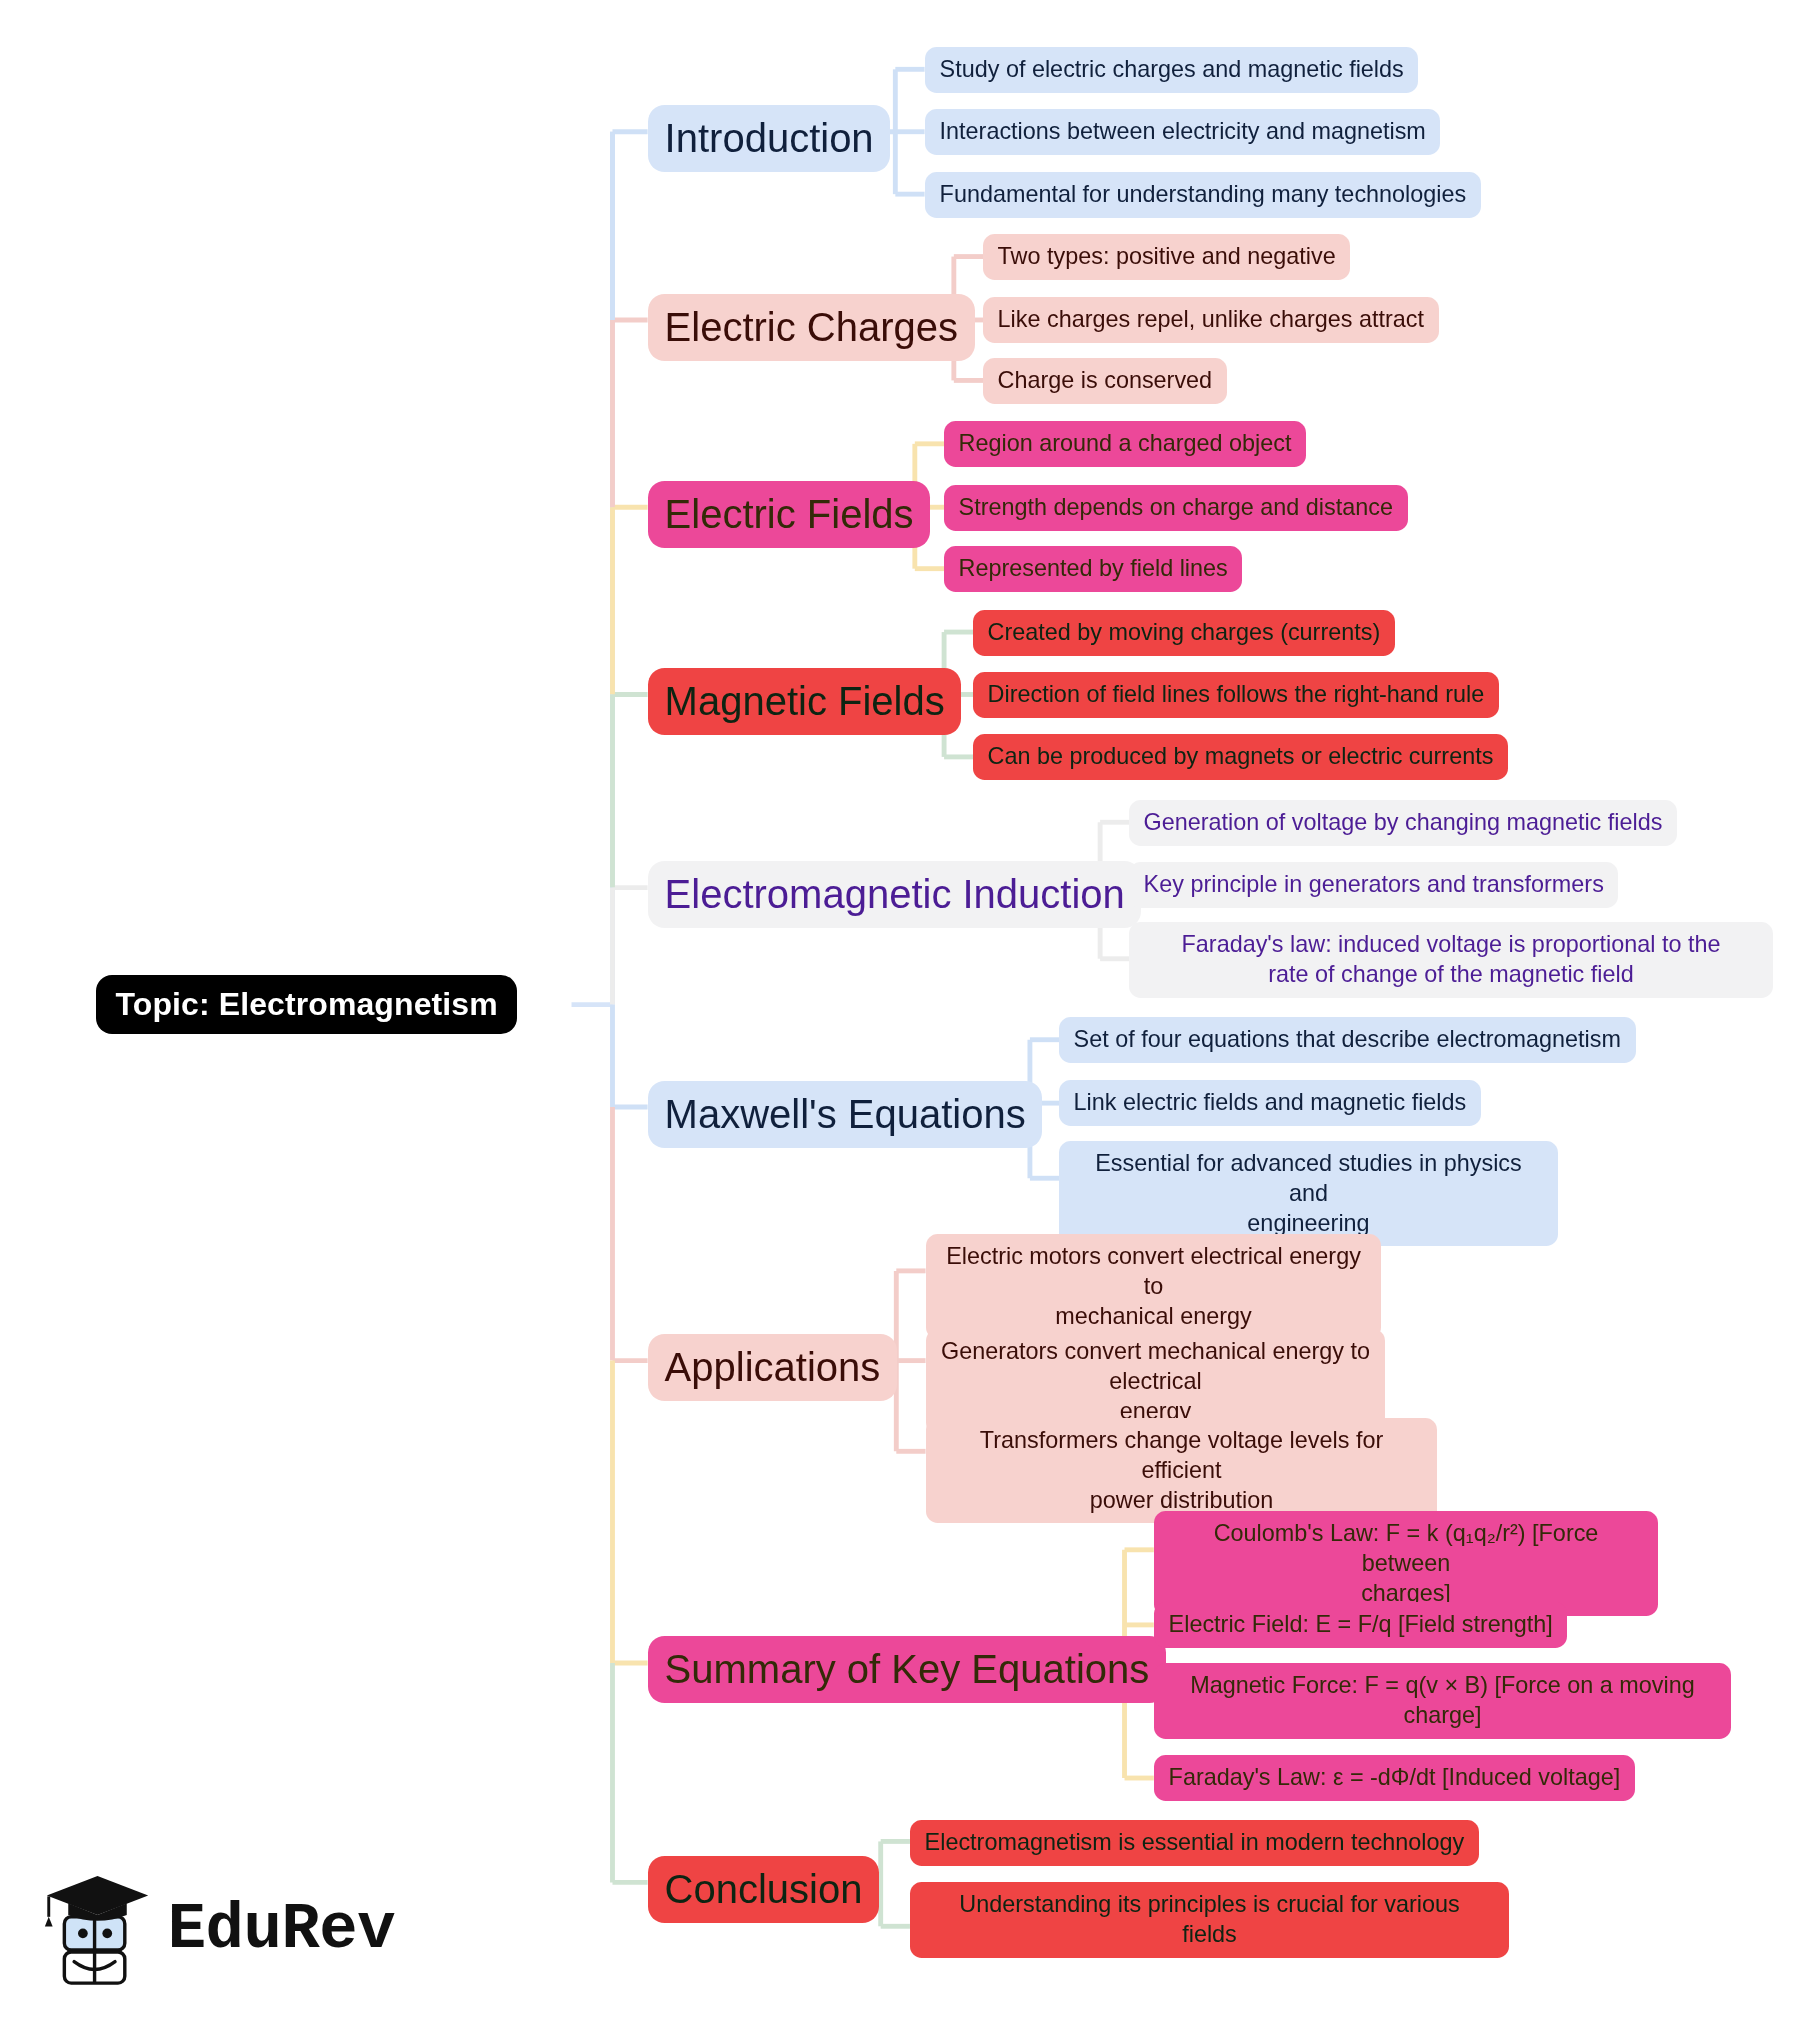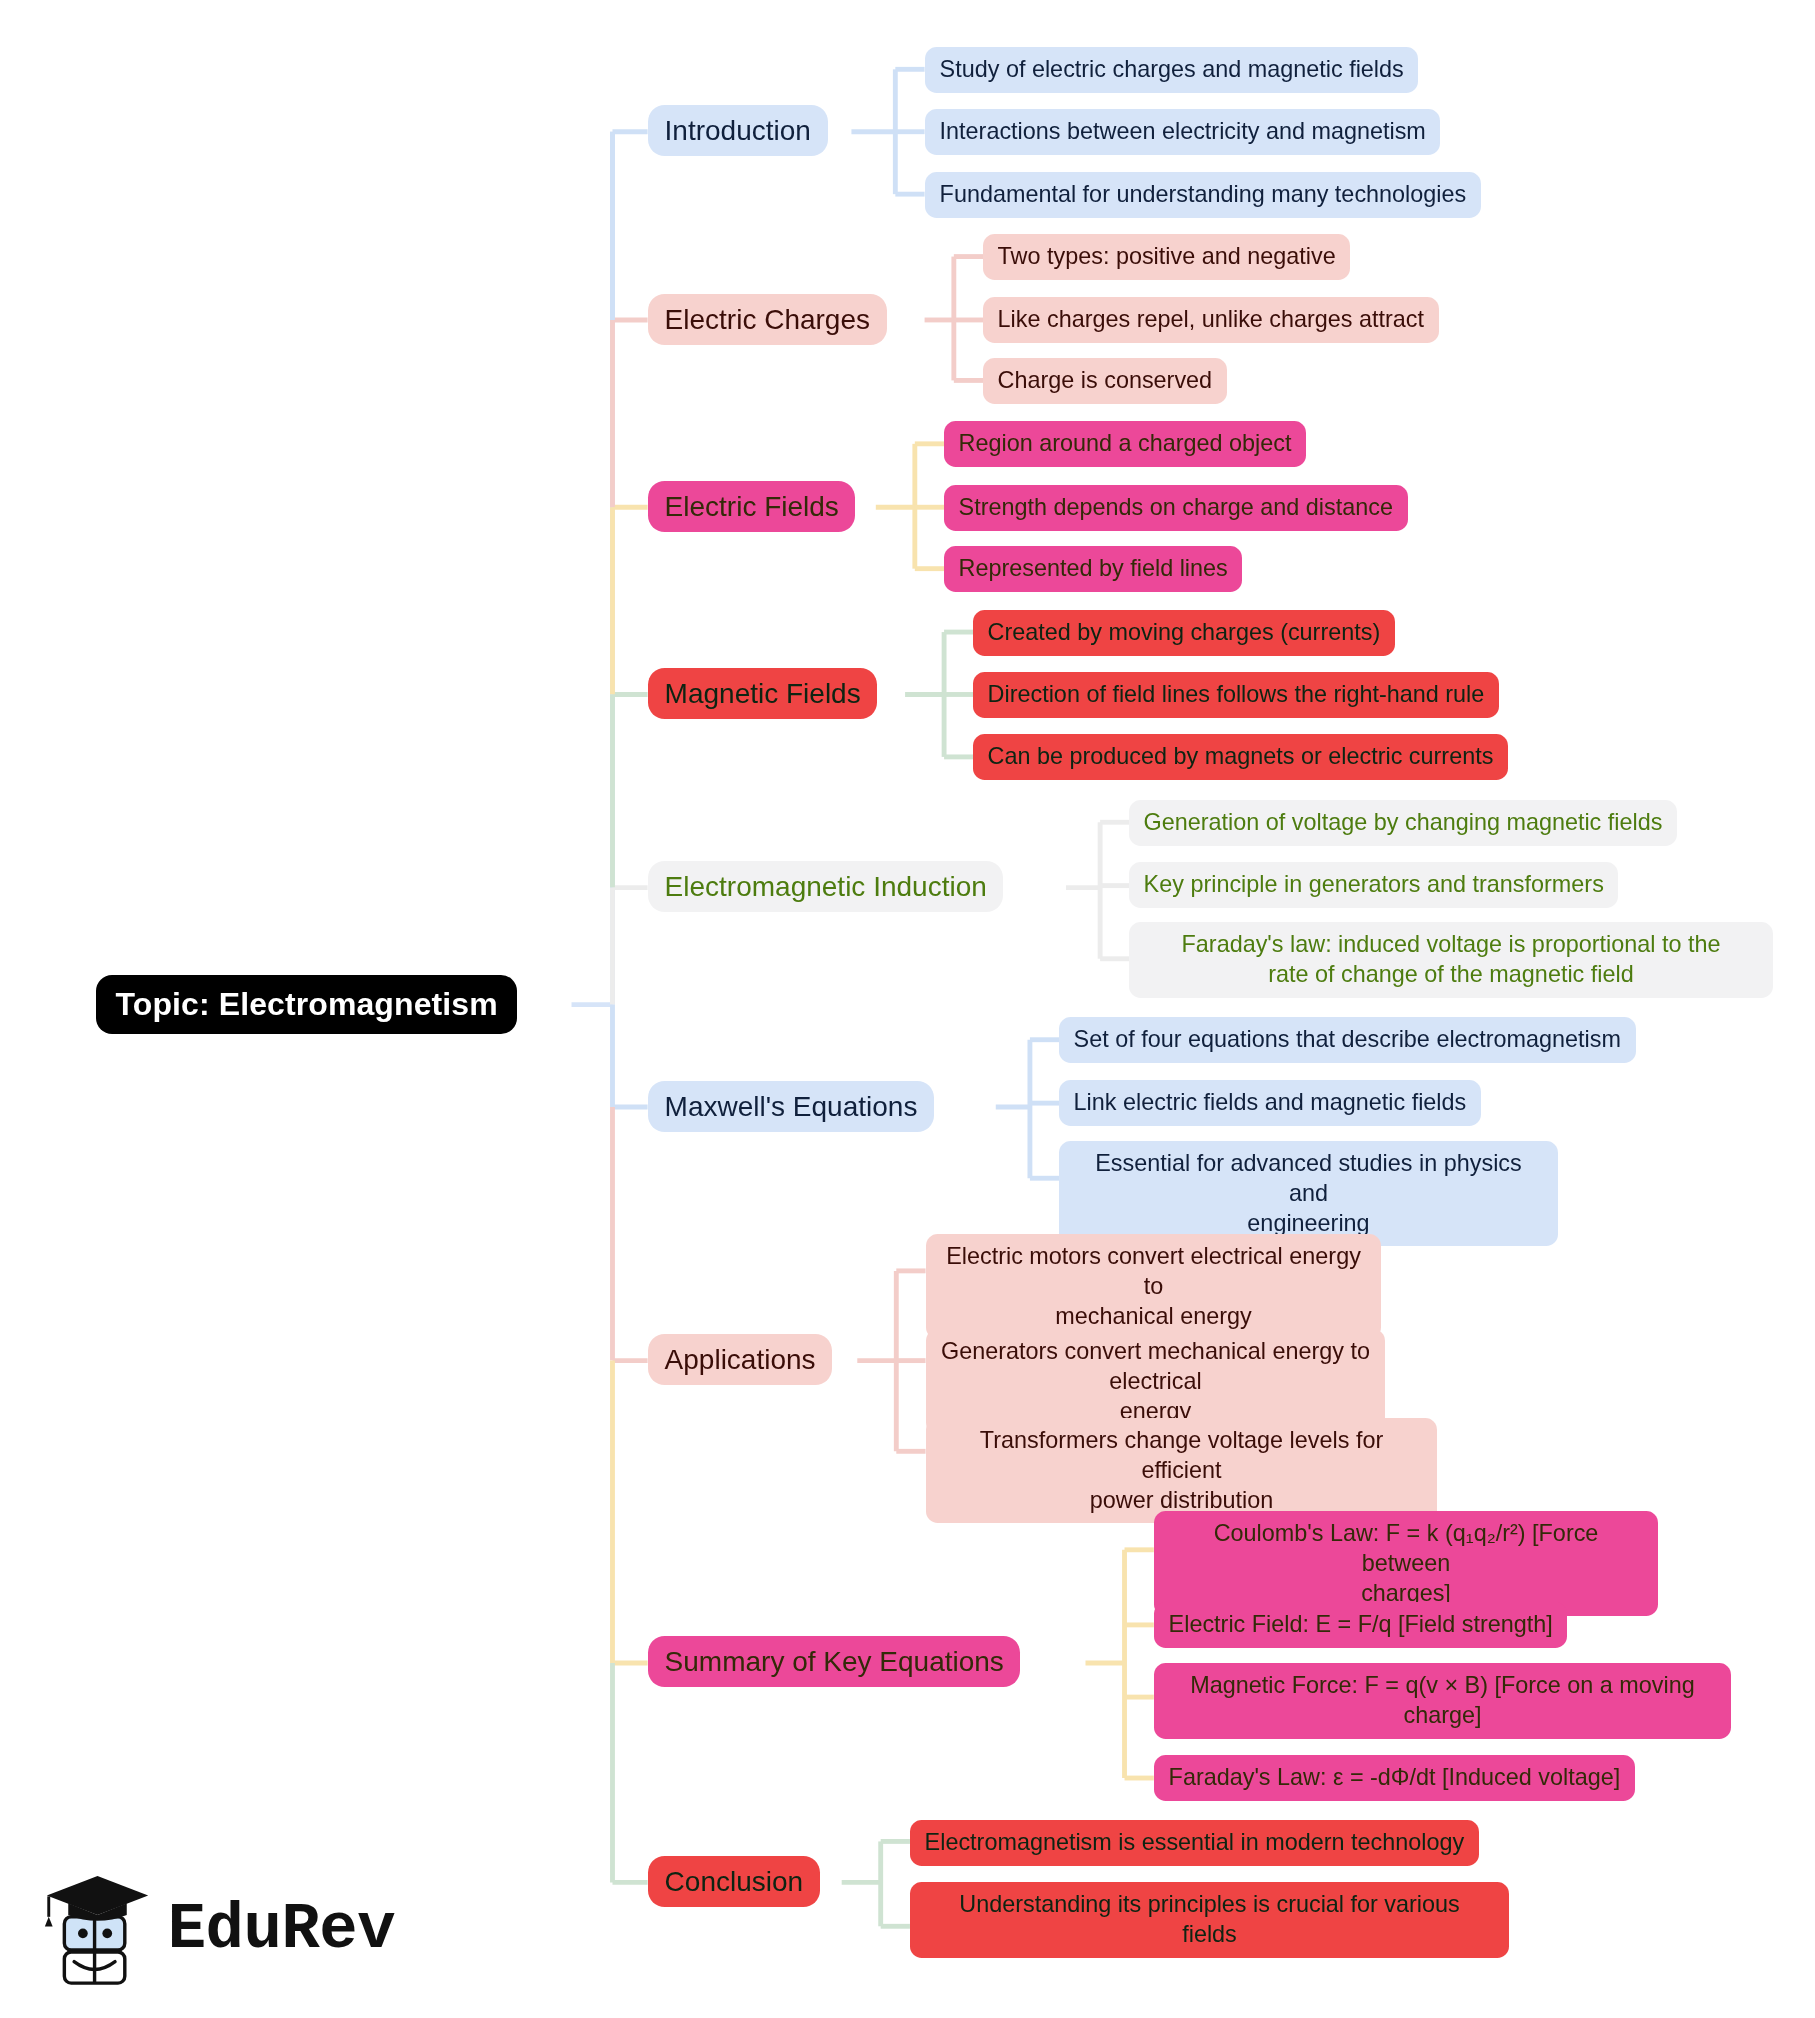--- a/index.html
+++ b/index.html
@@ -35,35 +35,35 @@
   .root {
     background: #000000;
     color: #ffffff;
     font-weight: bold;
     font-size: 32px;
     border-radius: 16px;
     padding: 8.8px 19.5px;
     letter-spacing: 0.1px;
   }
   .branch {
-    font-size: 28px;
+    font-size: 40px;
     border-radius: 16.6px;
     padding: 7.8px 16.6px;
   }
   .leaf {
     font-size: 23.4px;
     border-radius: 11.7px;
     padding: 7.8px 14.6px;
   }
   
   .c-blue   { background: #d6e4f8; color: #10203c; }
   .c-pink   { background: #f7d2ce; color: #3a0d08; }
   .c-yellow { background: #ec4899; color: #332a08; }
   .c-green  { background: #ef4444; color: #0d2412; }
-  .c-grey   { background: #f2f2f3; color: #4d7c0f; text-align: center; }
+  .c-grey   { background: #f2f2f3; color: #4c1d95; text-align: center; }
 
   
   #logo {
     position: absolute;
     left: 39px;
     top: 1861px;
     width: 312px;
     height: 137px;
     display: flex;
     align-items: center;

